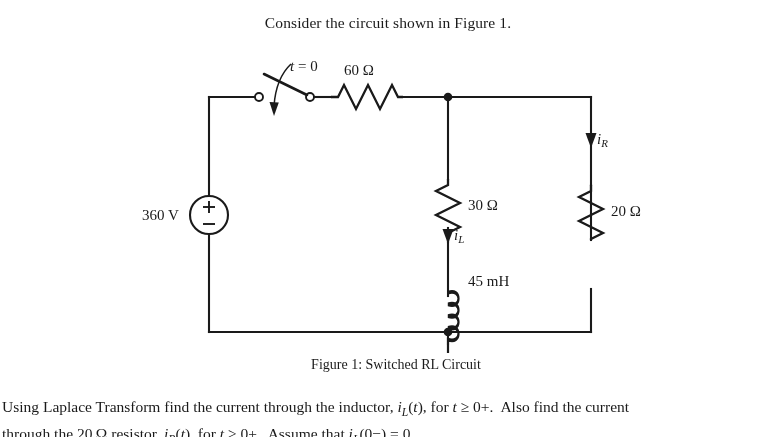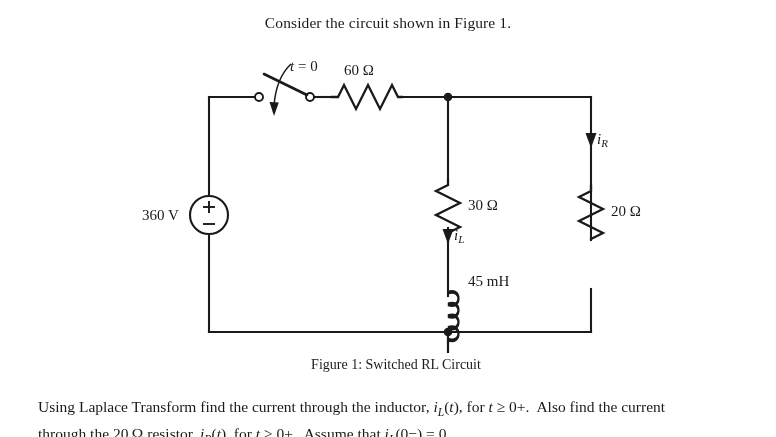--- a/index.html
+++ b/index.html
@@ -49,21 +49,20 @@
     top: 396px;
     left: 2px;
     width: 772px;
     font-size: 15.5px;
     line-height: 21px;
     text-align: left;
   }
   .problem .ln {
     display: block;
     white-space: nowrap;
-    margin-left: 36px;
   }
   svg { display: block; }
   .wire {
     stroke: #1a1a1a;
     stroke-width: 2.1;
     fill: none;
     stroke-linecap: square;
   }
   .comp {
     stroke: #1a1a1a;

